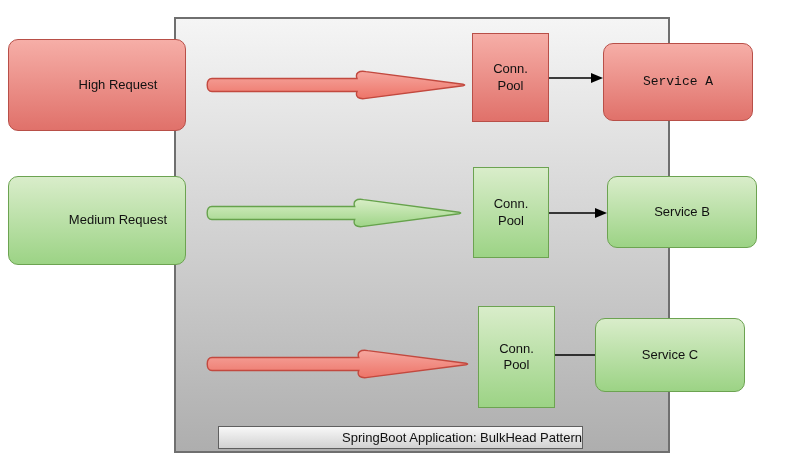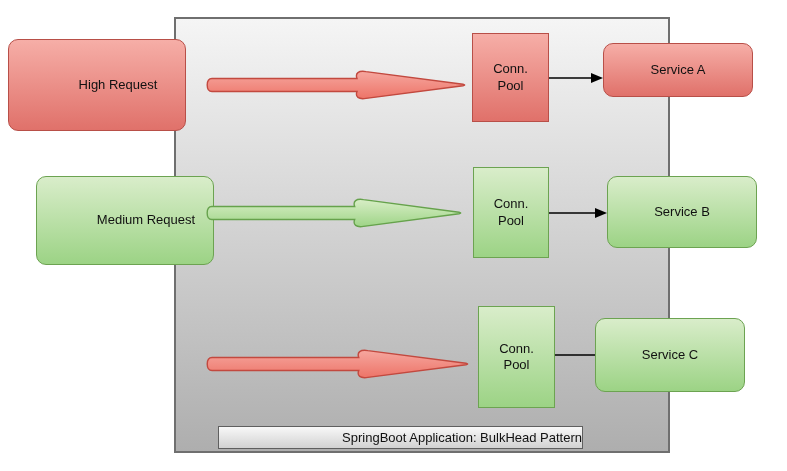--- a/index.html
+++ b/index.html
@@ -40,29 +40,29 @@
     background:linear-gradient(#f6aea7,#e0716a);
     border:1.5px solid #b84f48;
   }
   .green{
     background:linear-gradient(#d9edca,#9cd385);
     border:1.5px solid #6ca351;
   }
   
   .req{left:8px;width:178px;padding-left:42px;}
   .req-high{top:39px;height:92px;}
-  .req-medium{top:176px;height:89px;margin-left:28px;}
+  .req-medium{top:176px;height:89px;}
   .req-low{top:333px;height:90px;}
   
   .pool-a{left:472px;top:33px;width:77px;height:89px;}
   .pool-b{left:473px;top:167px;width:76px;height:91px;}
   .pool-c{left:478px;top:306px;width:77px;height:102px;}
   
   .svc{width:150px;}
-  .svc-a{left:603px;top:43px;height:54px;}
+  .svc-a{left:603px;top:43px;height:78px;font-family:Liberation Mono, monospace;}
   .svc-b{left:607px;top:176px;height:72px;justify-content:center;}
   .svc-c{left:595px;top:318px;height:74px;}
   
   .big-arrow{position:absolute;display:block;}
   .arrow-1{left:205px;top:67px;width:262px;height:36px;}
   .arrow-2{left:205px;top:195px;width:258px;height:36px;}
   .arrow-3{left:205px;top:346px;width:265px;height:36px;}
   
   .connector{position:absolute;display:block;}
   .conn-1{left:549px;top:71px;width:54px;height:14px;}

